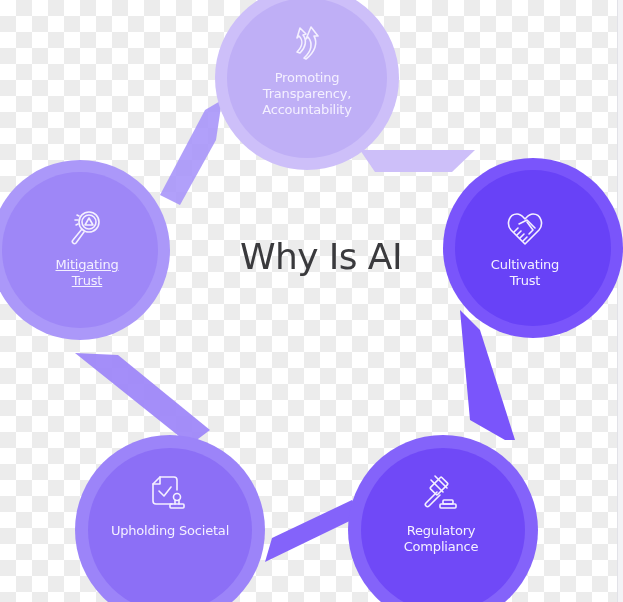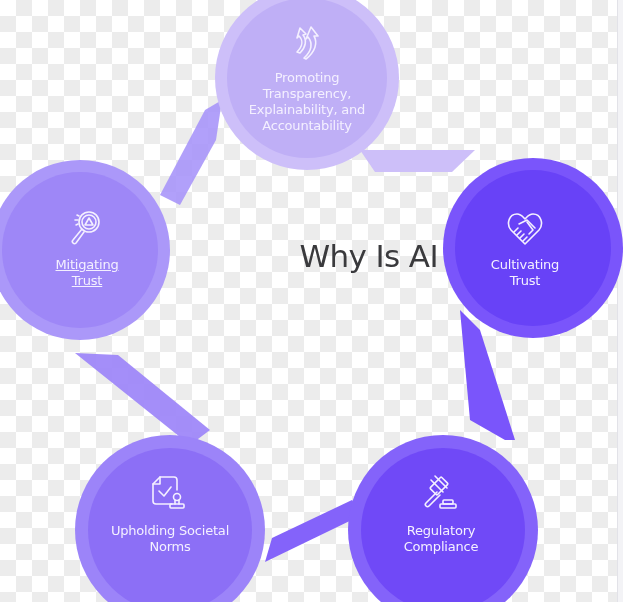--- a/index.html
+++ b/index.html
@@ -22,23 +22,23 @@
       position: absolute; color: #f4f0ff; text-align: center;
       font-size: 13px; line-height: 16px; letter-spacing: -0.2px;
       transform: translateX(-50%);
       white-space: nowrap;
     }
     .node-icon {
       position: absolute; transform: translate(-50%, -50%);
       width: 40px; height: 40px;
     }
     .center-title {
-      position: absolute; left: 328px; top: 238px; transform: translateX(-50%);
-      width: 220px; text-align: right; color: #3a3a3d;
-      font-size: 31px; line-height: 37px; letter-spacing: -0.6px;
+      position: absolute; left: 321px; top: 238px; transform: translateX(-50%);
+      width: 220px; text-align: center; color: #3a3a3d;
+      font-size: 36px; line-height: 37px; letter-spacing: -0.6px;
     }
     .center-title span { display: block; white-space: nowrap; }
   </style>
 </head>
 <body>
 
 <div class="edge-strip"></div>
 
 <svg class="shapes" width="623" height="602" viewBox="0 0 623 602">
 
@@ -117,37 +117,35 @@
     <circle cx="24" cy="15" r="7"></circle>
     <path d="M24 11 L 28 18 L 20 18 Z"></path>
     <path d="M17 22 L 8 33 C 6 35, 9 38, 11 36 L 19 25"></path>
     <path d="M12 8 L 14 9 M 10 13 L 13 13 M 11 18 L 13 17"></path>
   </g>
 </svg>
 
 <div class="node-label" style="left:307px; top:70px;">
   <div>Promoting</div>
   <div>Transparency,</div>
-  <div>Explainability, and</div>
   <div>Accountability</div>
 </div>
 
 <div class="node-label" style="left:525px; top:257px;">
   <div>Cultivating</div>
   <div>Trust</div>
 </div>
 
 <div class="node-label" style="left:441px; top:523px;">
   <div>Regulatory</div>
   <div>Compliance</div>
 </div>
 
 <div class="node-label" style="left:170px; top:523px;">
   <div>Upholding Societal</div>
-  <div>Norms</div>
 </div>
 
 <div class="node-label" style="left:87px; top:257px;text-decoration:underline;">
   <div>Mitigating</div>
   <div>Trust</div>
 </div>
 
 <div class="center-title">
   <span>Why Is AI</span>
 </div>

